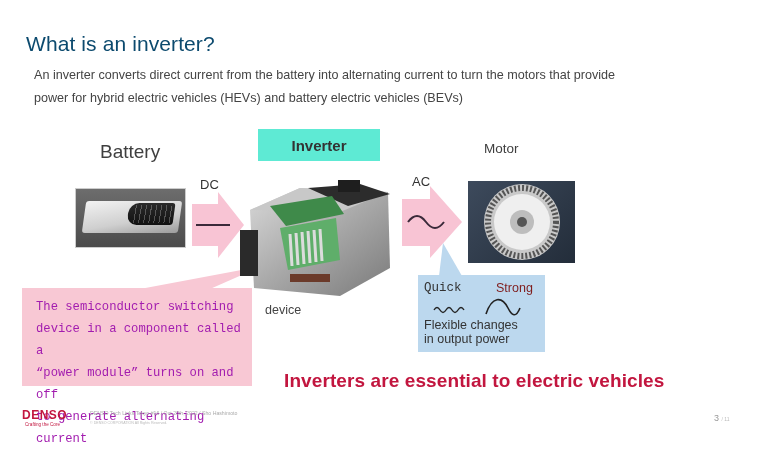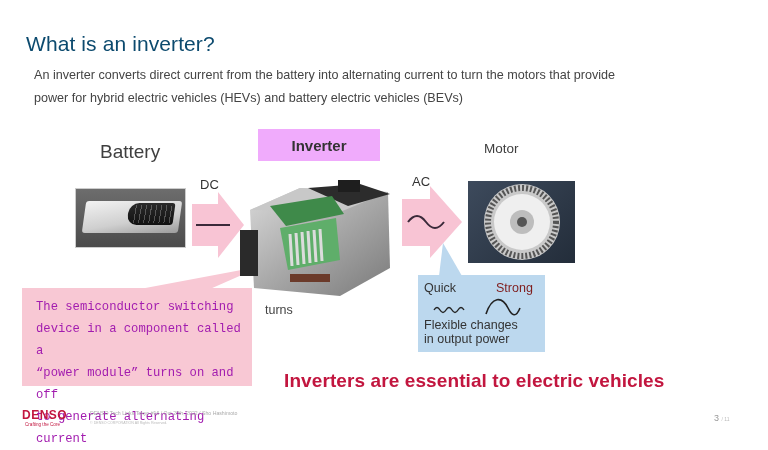--- a/index.html
+++ b/index.html
@@ -8,21 +8,21 @@
 
     .abs { position: absolute; }
 
     .title { left: 26px; top: 32px; font-size: 21px; color: #0c4a6e; letter-spacing: 0.1px; }
     .subtitle { left: 34px; top: 64px; font-size: 12.6px; color: #444; line-height: 23px; width: 700px; }
 
     .label-battery { left: 100px; top: 141px; font-size: 19px; color: #3f3f3f; }
     .label-motor { left: 484px; top: 141px; font-size: 13.5px; color: #3f3f3f; }
     .inverter-title {
       left: 258px; top: 129px; width: 122px; height: 32px;
-      background: #f0abfc; display: flex; align-items: center; justify-content: center;
+      background: #5eead4; display: flex; align-items: center; justify-content: center;
       font-size: 15px; font-weight: bold; color: #333;
     }
     .label-dc { left: 200px; top: 177px; font-size: 13px; color: #333; }
     .label-ac { left: 412px; top: 174px; font-size: 13px; color: #333; }
 
     .battery-img {
       left: 75px; top: 188px; width: 111px; height: 60px;
       background: linear-gradient(180deg, #6d6d6d 0%, #4b4b4b 100%);
       border: 1px solid #ccc; overflow: hidden;
     }
@@ -56,21 +56,21 @@
     }
     .callout-left-text {
       left: 36px; top: 296px; width: 215px;
       font-size: 12.2px; line-height: 22px; color: #a21caf; font-family: Liberation Mono, monospace;
     }
 
     .callout-right {
       left: 418px; top: 275px; width: 127px; height: 77px;
       background: #bcd8ee;
     }
-    .quick-label { left: 424px; top: 281px; font-size: 12.5px; color: #333; }
+    .quick-label { left: 424px; top: 281px; font-size: 12.5px; color: #333; font-family: Liberation Mono, monospace; }
     .strong-label { left: 496px; top: 281px; font-size: 12.5px; color: #7f1d1d; }
     .flex-text { left: 424px; top: 318px; font-size: 12.5px; line-height: 14px; color: #333; width: 120px; }
 
     .pcd-label { left: 265px; top: 303px; font-size: 12.5px; line-height: 14px; color: #444; width: 130px; }
 
     .headline { left: 284px; top: 370px; font-size: 19px; font-weight: bold; color: #c2163f; letter-spacing: 0.1px; }
 
     .logo { left: 22px; top: 408px; font-size: 12px; font-weight: bold; color: #c2163f; letter-spacing: 0.5px; }
     .logo-sub { left: 25px; top: 422px; font-size: 4.6px; color: #c2163f; }
     .footer-line1 { left: 90px; top: 410px; font-size: 5.2px; color: #aaa; }
@@ -132,21 +132,21 @@
     <line x1="56" y1="63" x2="58" y2="95"></line>
     <line x1="62" y1="62" x2="64" y2="94"></line>
     <line x1="68" y1="61" x2="70" y2="93"></line>
     <line x1="74" y1="60" x2="76" y2="92"></line>
     <line x1="80" y1="59" x2="82" y2="91"></line>
   </g>
   <rect x="0" y="60" width="18" height="46" fill="#2a2a2a"></rect>
   <rect x="50" y="104" width="40" height="8" fill="#6b3a2a"></rect>
 </svg>
 <div class="abs pcd-label">
-  <div>turns</div>
+  <div>device</div>
 </div>
 
 <div class="abs label-ac">AC</div>
 <div class="abs label-motor">Motor</div>
 <div class="abs motor-img">
   <svg width="107" height="82" viewBox="0 0 107 82">
     <circle cx="54" cy="41" r="38" fill="#c9c9c9"></circle>
     <circle cx="54" cy="41" r="34" fill="none" stroke="#555" stroke-width="6" stroke-dasharray="2 2"></circle>
     <circle cx="54" cy="41" r="28" fill="#efefef"></circle>
     <circle cx="54" cy="41" r="12" fill="#bdbdbd"></circle>

